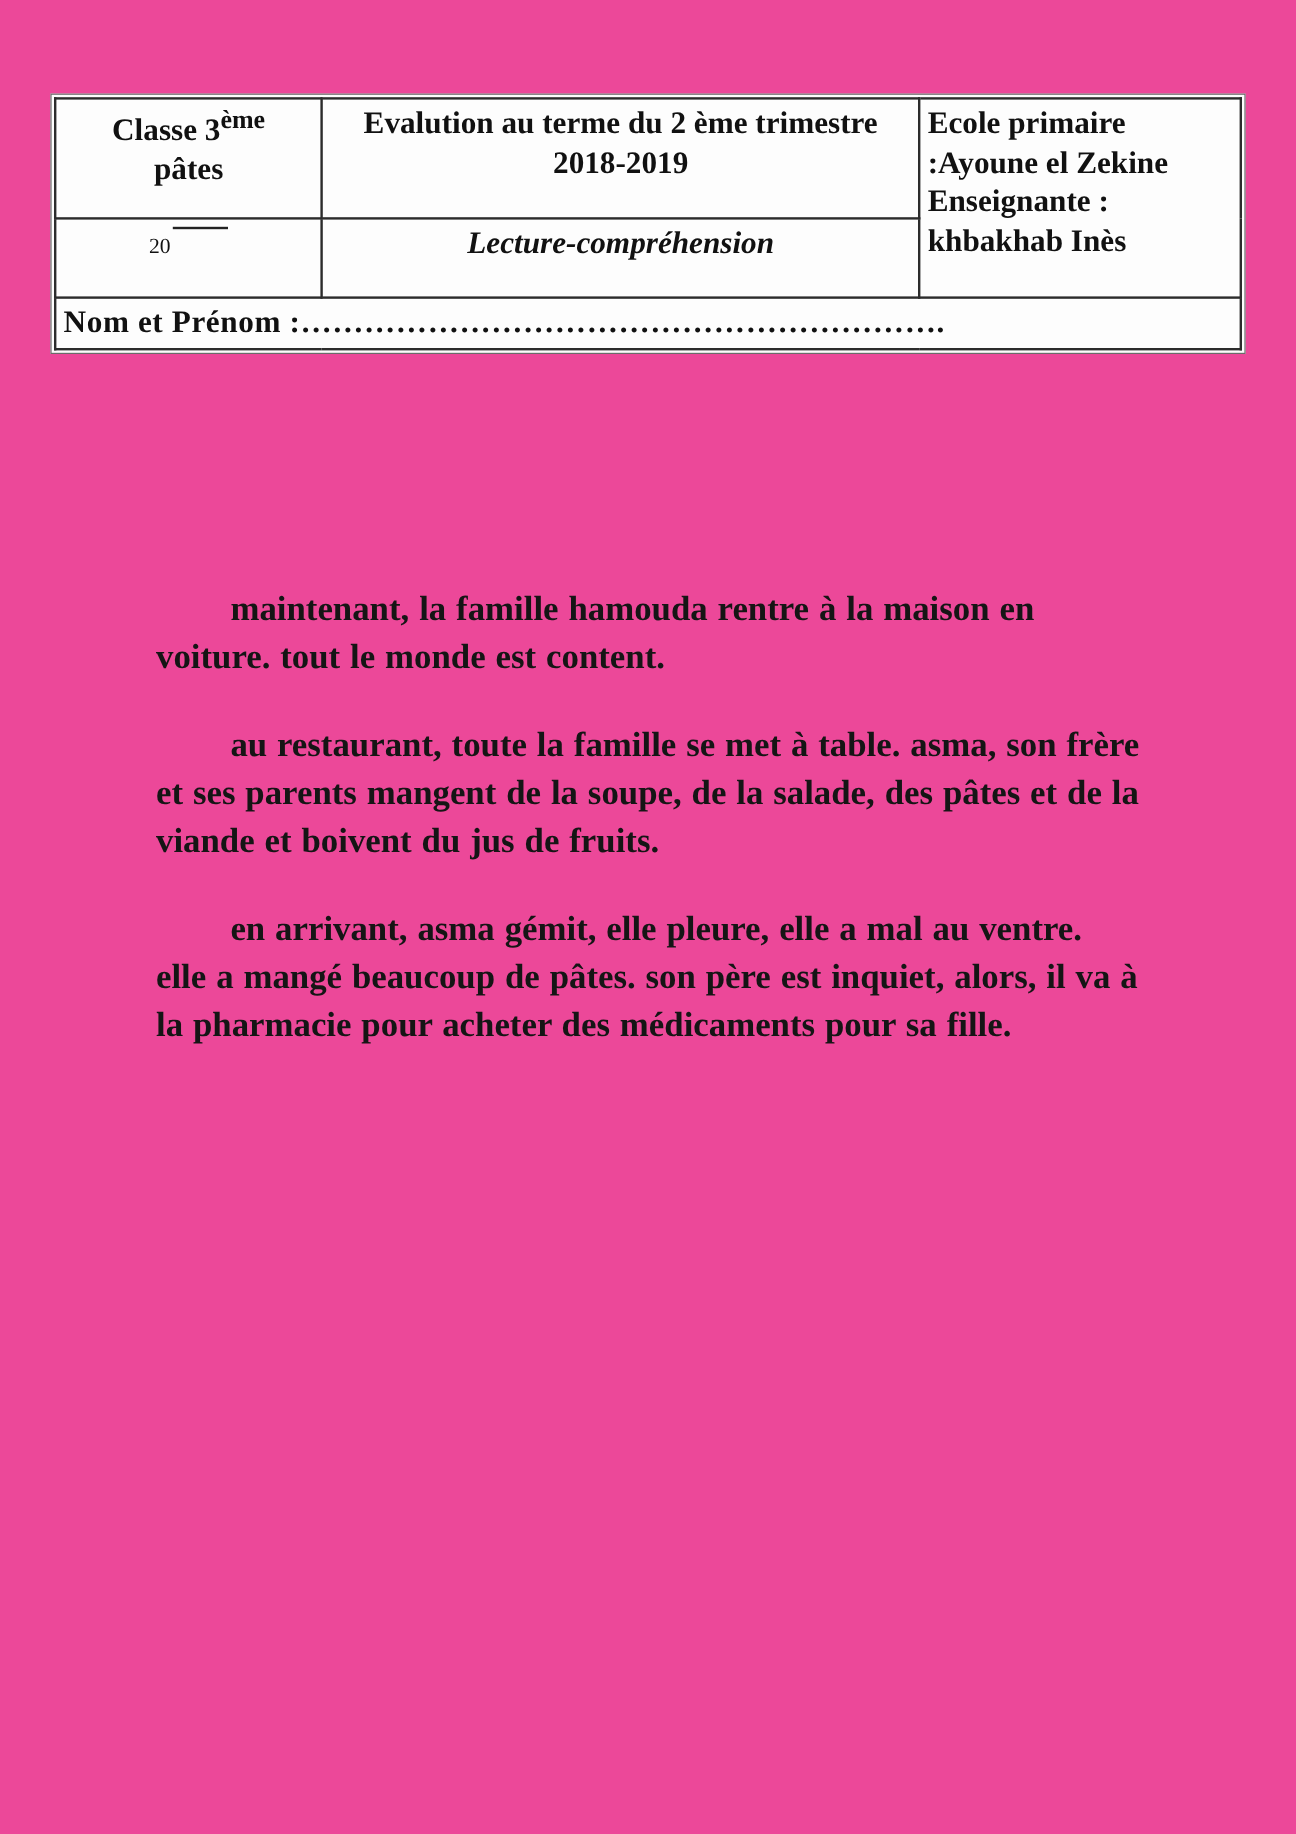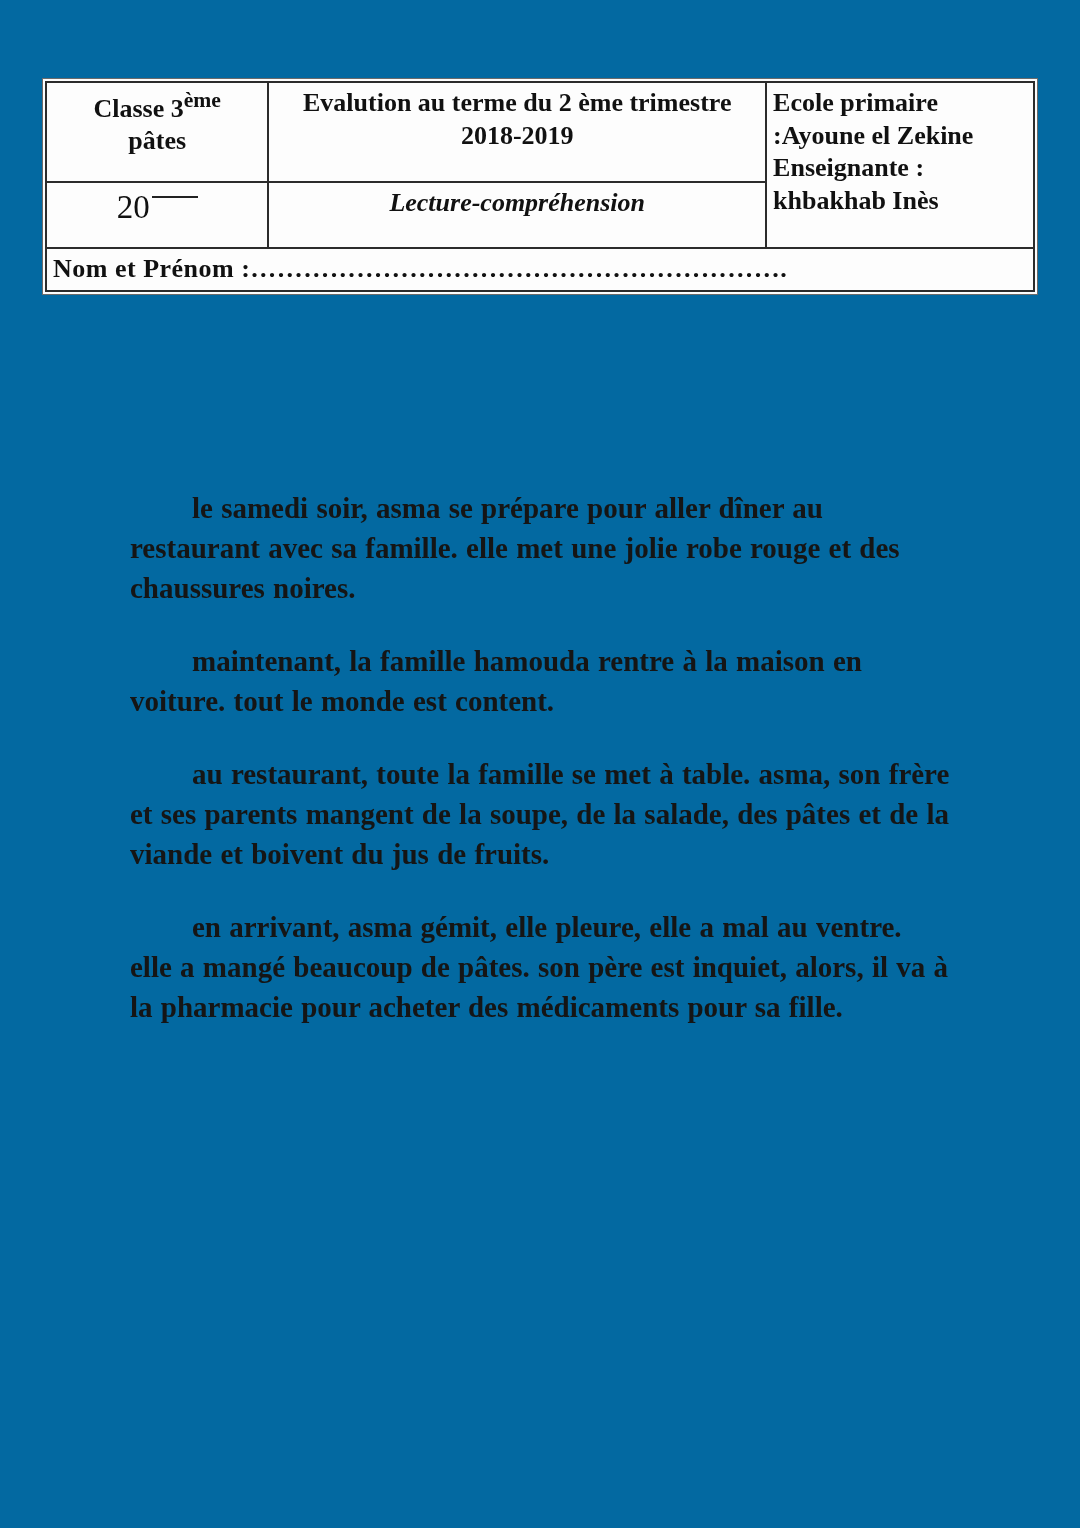--- a/index.html
+++ b/index.html
@@ -1,21 +1,21 @@
 <!DOCTYPE html>
 <html><head>
 <meta charset="utf-8">
 <style>
   * { margin: 0; padding: 0; box-sizing: border-box; }
   html, body { background: #e8e8e8; }
   .page {
     width: 1080px;
     height: 1528px;
     margin: 0 auto;
-    background: #0369a1;
+    background: #ec4899;
     font-family: "Liberation Serif", "DejaVu Serif", serif;
     color: #111;
     overflow: hidden;
     position: relative;
   }
   
   .header-wrap {
     position: absolute;
     left: 42px;
     top: 78px;
@@ -36,21 +36,21 @@
     font-weight: bold;
     font-size: 26px;
     line-height: 1.25;
   }
   td.col-classe { width: 210px; text-align: center; height: 100px; }
   td.col-title  { width: 470px; text-align: center; border-radius: 16px; }
   td.col-school { width: 253px; text-align: left; padding-left: 4px; }
   td.row-score  { height: 66px; text-align: center; vertical-align: bottom; }
   .score {
     font-weight: normal;
-    font-size: 33px;
+    font-size: 18px;
     display: inline-block;
     padding-bottom: 4px;
   }
   .overbar {
     display: inline-block;
     width: 46px;
     border-top: 2px solid #222;
     vertical-align: 20px;
     margin-left: 2px;
   }
@@ -111,19 +111,18 @@
       <tr>
         <td class="row-name" colspan="3">
           <span>Nom et Prénom :…………………………………………………….</span>
         </td>
       </tr>
     </tbody>
       </table>
   </div>
 
   <div class="reading">
-    <p>le samedi soir, asma se prépare pour aller dîner au restaurant avec sa famille. elle met une jolie robe rouge et des chaussures noires.</p>
     <p>maintenant, la famille hamouda rentre à la maison en voiture. tout le monde est content.</p>
     <p>au restaurant, toute la famille se met à table. asma, son frère et ses parents mangent de la soupe, de la salade, des pâtes et de la viande et boivent du jus de fruits.</p>
     <p>en arrivant, asma gémit, elle pleure, elle a mal au ventre. elle a mangé beaucoup de pâtes. son père est inquiet, alors, il va à la pharmacie pour acheter des médicaments pour sa fille.</p>
   </div>
 
 </div>
 
 </body></html>

